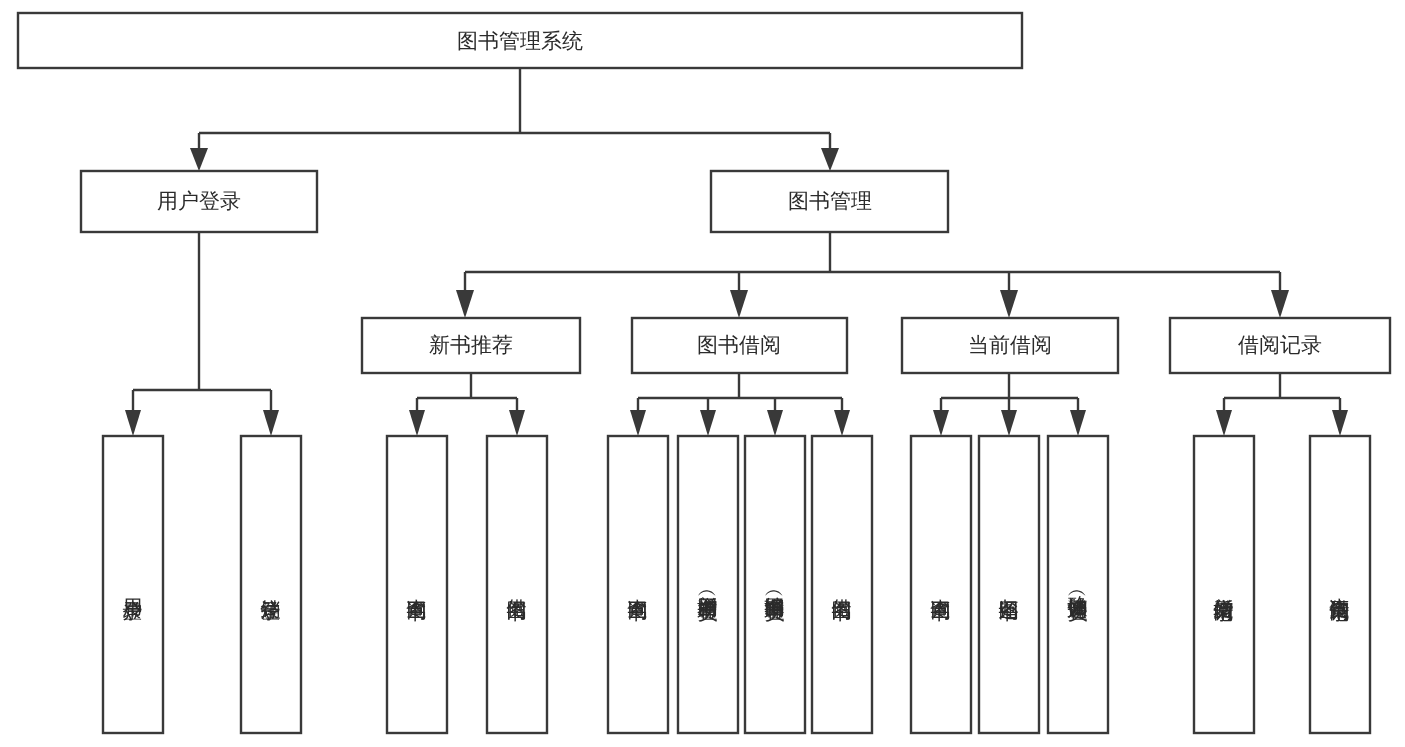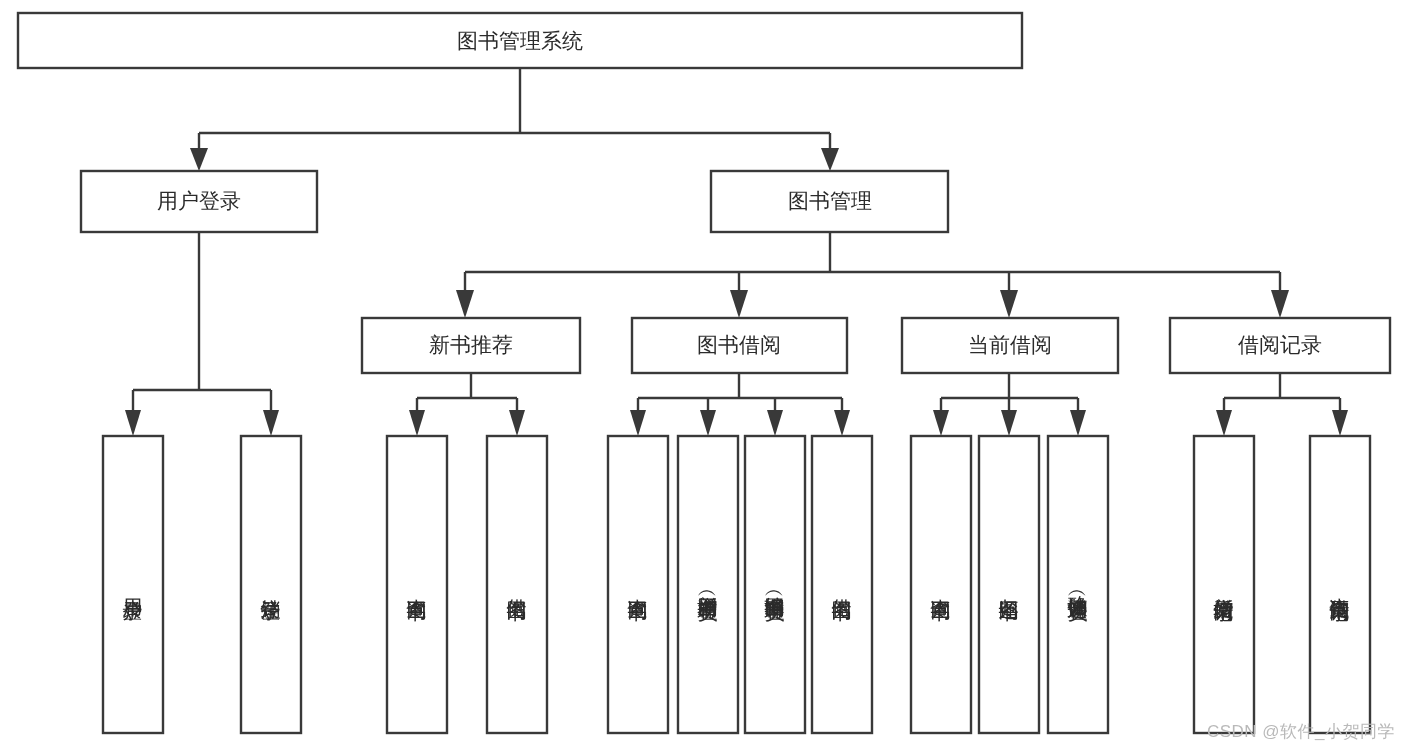--- a/index.html
+++ b/index.html
@@ -201,14 +201,13 @@
   <div class="vlabel" style="left:745px; top:436px; width:60px; height:297px;">编辑图书（管理员）</div>
   <div class="vlabel" style="left:812px; top:436px; width:60px; height:297px;">借阅图书</div>
 
   <div class="vlabel" style="left:911px; top:436px; width:60px; height:297px;">查询图书</div>
   <div class="vlabel" style="left:979px; top:436px; width:60px; height:297px;">归还图书</div>
   <div class="vlabel" style="left:1048px; top:436px; width:60px; height:297px;">确认归还（管理员）</div>
 
   <div class="vlabel" style="left:1194px; top:436px; width:60px; height:297px;">新增借阅记录</div>
   <div class="vlabel" style="left:1310px; top:436px; width:60px; height:297px;">查询借阅记录</div>
 
-  <div id="watermark">CSDN @软件_小贺同学</div>
 </div>
 
 </body></html>

